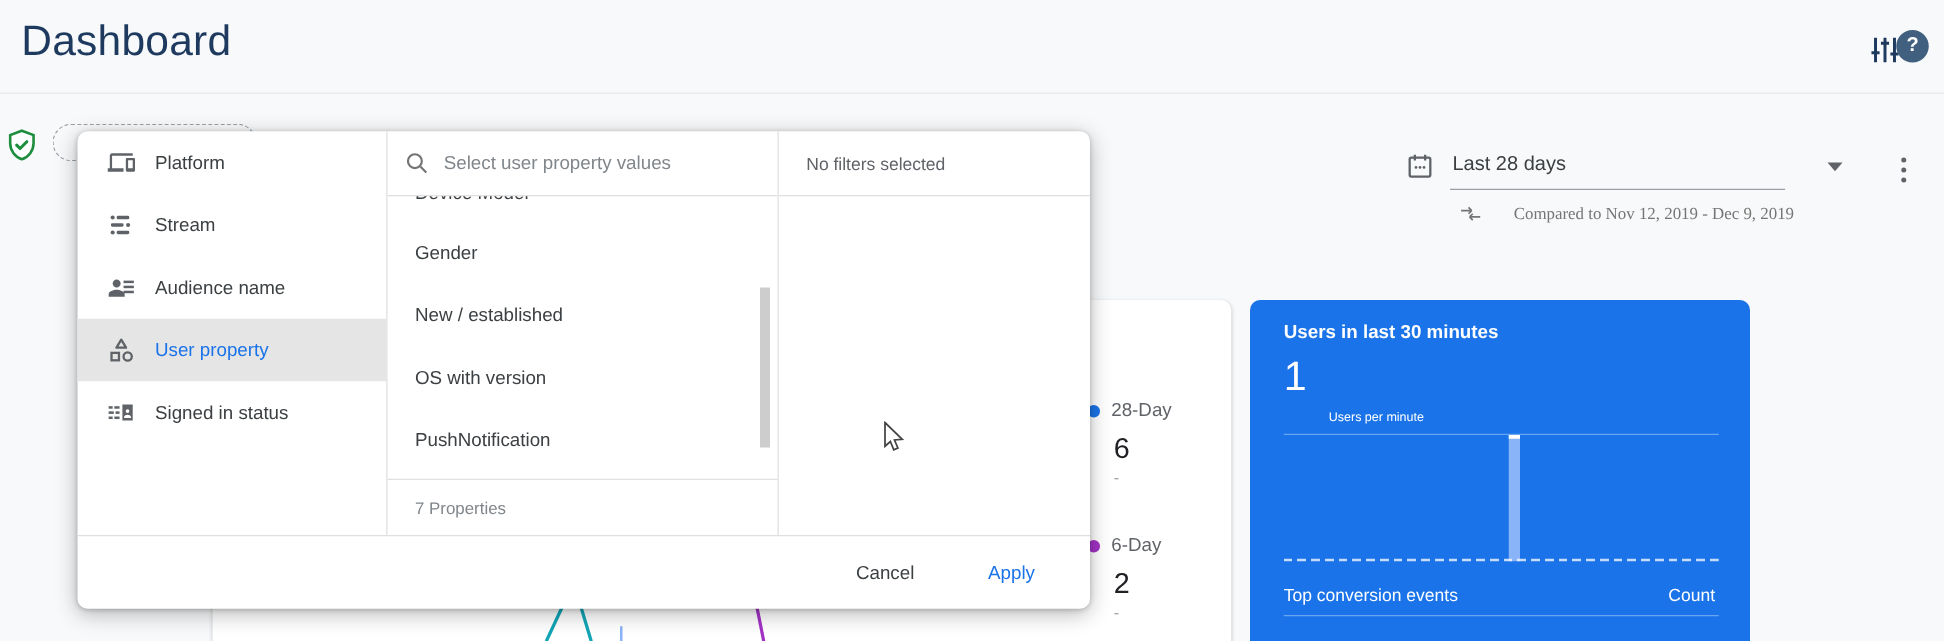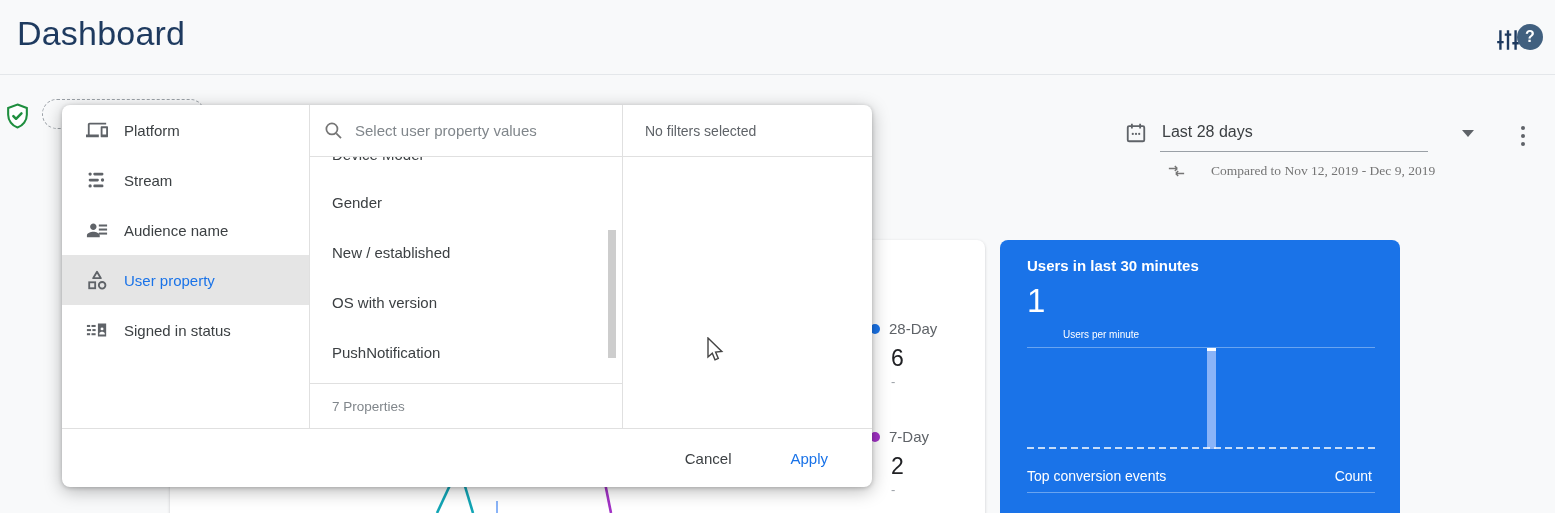--- a/index.html
+++ b/index.html
@@ -122,21 +122,21 @@
     <div class="legend-row">
       <span class="legend-dot d0"></span>
       <span class="legend-label">28-Day</span>
     </div>
     <div class="legend-value">6</div>
     <div class="legend-delta">-</div>
   </div>
   <div class="legend-item l1">
     <div class="legend-row">
       <span class="legend-dot d1"></span>
-      <span class="legend-label">7-Day</span>
+      <span class="legend-label">6-Day</span>
     </div>
     <div class="legend-value">2</div>
     <div class="legend-delta">-</div>
   </div>
   <svg class="recent-lines" viewBox="0 0 815 30">
     <path d="M267 30 L281 0" stroke="var(--teal)" stroke-width="2.6" fill="none"></path>
     <path d="M294 0 L303 30" stroke="var(--teal)" stroke-width="2.6" fill="none"></path>
     <path d="M327 18 L327 30" stroke="#8ab4f8" stroke-width="2" fill="none"></path>
     <path d="M435 0 C437 10 439 20 441 30" stroke="var(--purple)" stroke-width="2.6" fill="none"></path>
   </svg>

